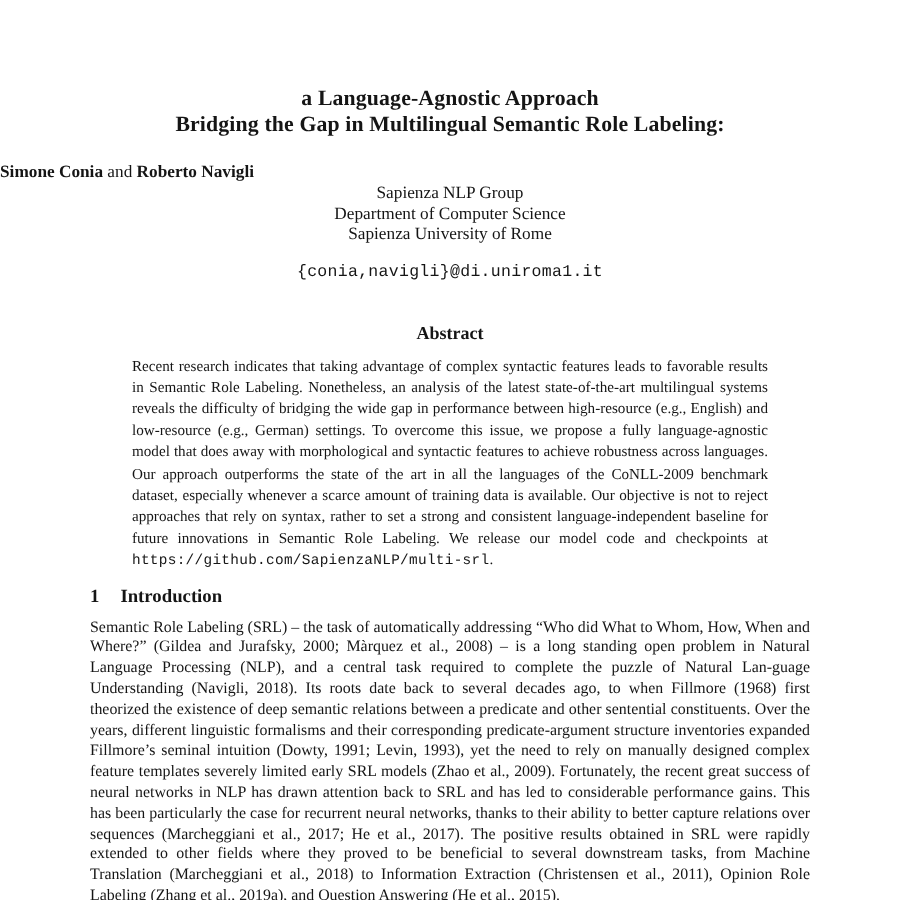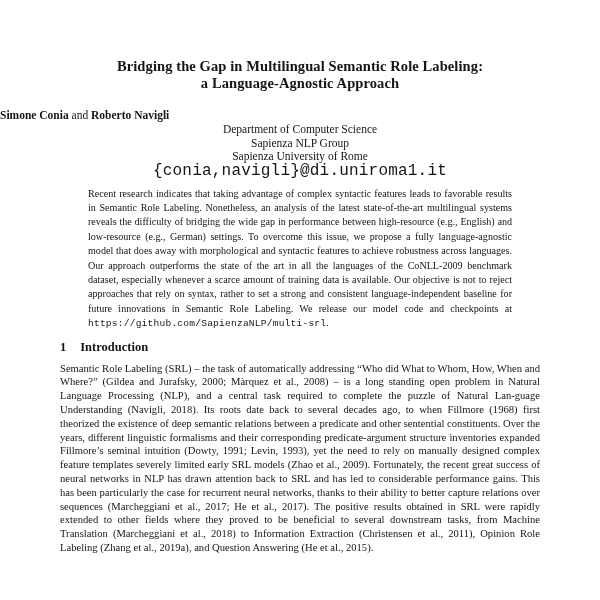--- a/index.html
+++ b/index.html
@@ -33,23 +33,23 @@
   .author-conj { font-weight: normal; }
   .affiliation-block {
     text-align: center;
     font-size: 11.5px;
     line-height: 13.5px;
     margin-top: 1px;
   }
   .email-line {
     text-align: center;
     font-family: "Liberation Mono", monospace;
-    font-size: 16px;
+    font-size: 11px;
     line-height: 13px;
-    margin-top: 1px;
+    margin-top: 12px;
     letter-spacing: 0.2px;
   }
   .abstract-heading {
     margin-top: 26px;
     text-align: center;
     font-weight: bold;
     font-size: 12px;
     line-height: 14px;
   }
   .abstract-body {
@@ -84,36 +84,37 @@
     line-height: 13.8px;
     hyphens: none;
   }
 </style>
 </head>
 <body>
 
 <div class="page">
 
   <div class="title-block">
+    <div>a Language-Agnostic Approach</div>
     <div>Bridging the Gap in Multilingual Semantic Role Labeling:</div>
-    <div>a Language-Agnostic Approach</div>
   </div>
 
   <div class="authors-line">
     <span class="author-name">Simone Conia</span><span class="author-conj"> and </span><span class="author-name">Roberto Navigli</span>
   </div>
 
   <div class="affiliation-block">
+    <div>Sapienza NLP Group</div>
     <div>Department of Computer Science</div>
-    <div>Sapienza NLP Group</div>
     <div>Sapienza University of Rome</div>
   </div>
 
   <div class="email-line">{conia,navigli}@di.uniroma1.it</div>
 
+  <div class="abstract-heading">Abstract</div>
 
   <p class="abstract-body"><span>Recent research indicates that taking advantage of complex syntactic features leads to favorable results in Semantic Role Labeling. Nonetheless, an analysis of the latest state-of-the-art multilingual systems reveals the difficulty of bridging the wide gap in performance between high-resource (e.g., English) and low-resource (e.g., German) settings. To overcome this issue, we propose a fully language-agnostic model that does away with morphological and syntactic features to achieve robustness across languages. Our approach outperforms the state of the art in all the languages of the CoNLL-2009 benchmark dataset, especially whenever a scarce amount of training data is available. Our objective is not to reject approaches that rely on syntax, rather to set a strong and consistent language-independent baseline for future innovations in Semantic Role Labeling. We release our model code and checkpoints at </span><span class="repo-link">https://github.com/SapienzaNLP/multi-srl</span><span>.</span></p>
 
   <div class="section-heading">
     <span class="section-number">1</span><span>Introduction</span>
   </div>
 
   <p class="intro-body">Semantic Role Labeling (SRL) – the task of automatically addressing “Who did What to Whom, How, When and Where?” (Gildea and Jurafsky, 2000; Màrquez et al., 2008) – is a long standing open problem in Natural Language Processing (NLP), and a central task required to complete the puzzle of Natural Lan-guage Understanding (Navigli, 2018). Its roots date back to several decades ago, to when Fillmore (1968) first theorized the existence of deep semantic relations between a predicate and other sentential constituents. Over the years, different linguistic formalisms and their corresponding predicate-argument structure inventories expanded Fillmore’s seminal intuition (Dowty, 1991; Levin, 1993), yet the need to rely on manually designed complex feature templates severely limited early SRL models (Zhao et al., 2009). Fortunately, the recent great success of neural networks in NLP has drawn attention back to SRL and has led to considerable performance gains. This has been particularly the case for recurrent neural networks, thanks to their ability to better capture relations over sequences (Marcheggiani et al., 2017; He et al., 2017). The positive results obtained in SRL were rapidly extended to other fields where they proved to be beneficial to several downstream tasks, from Machine Translation (Marcheggiani et al., 2018) to Information Extraction (Christensen et al., 2011), Opinion Role Labeling (Zhang et al., 2019a), and Question Answering (He et al., 2015).</p>
 
 </div>

